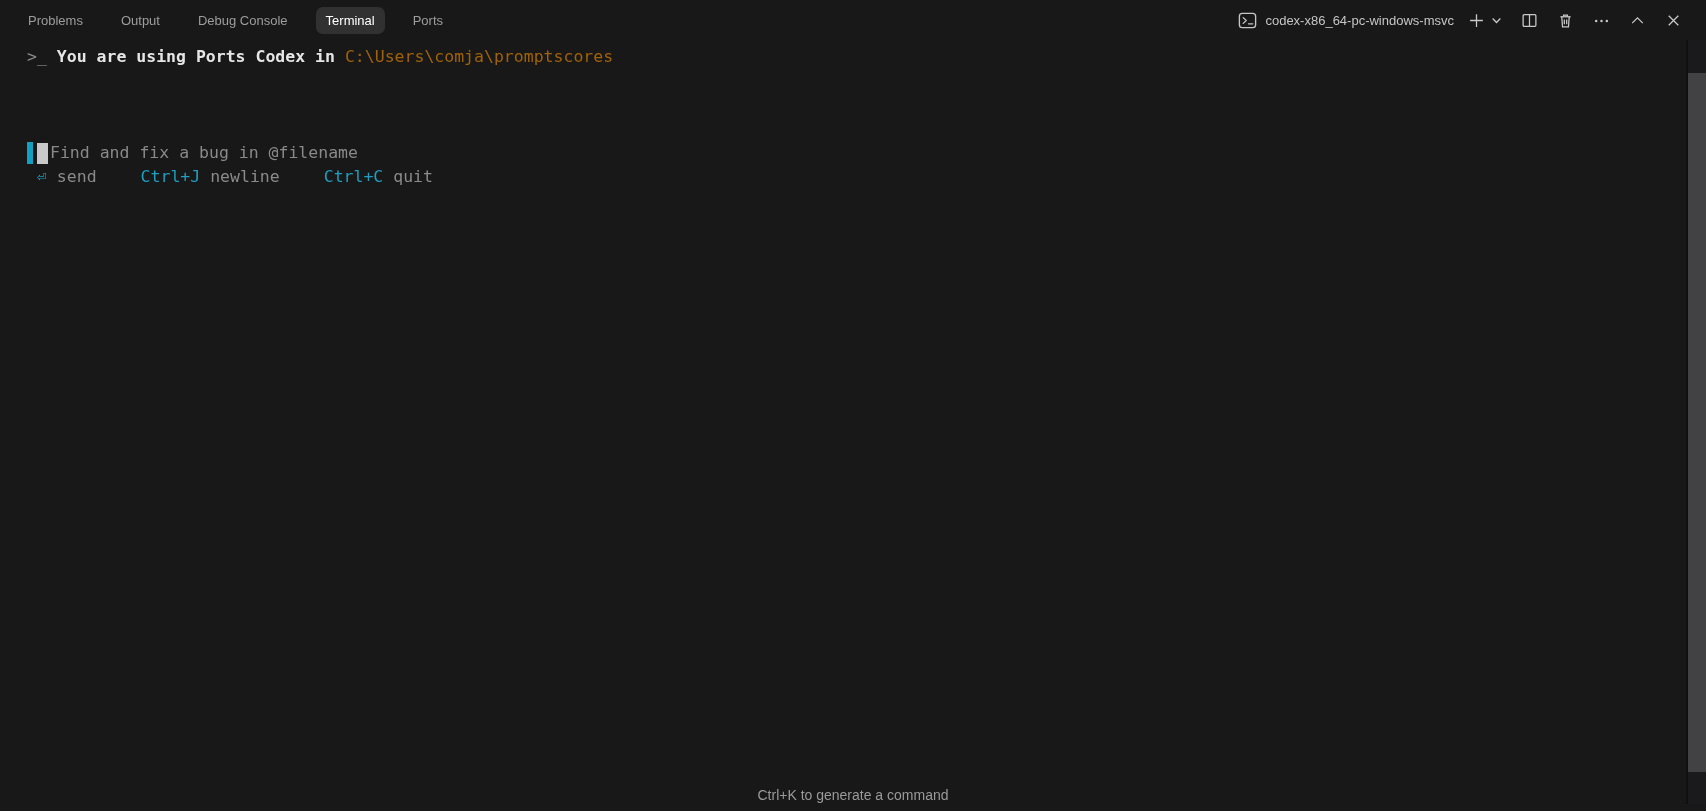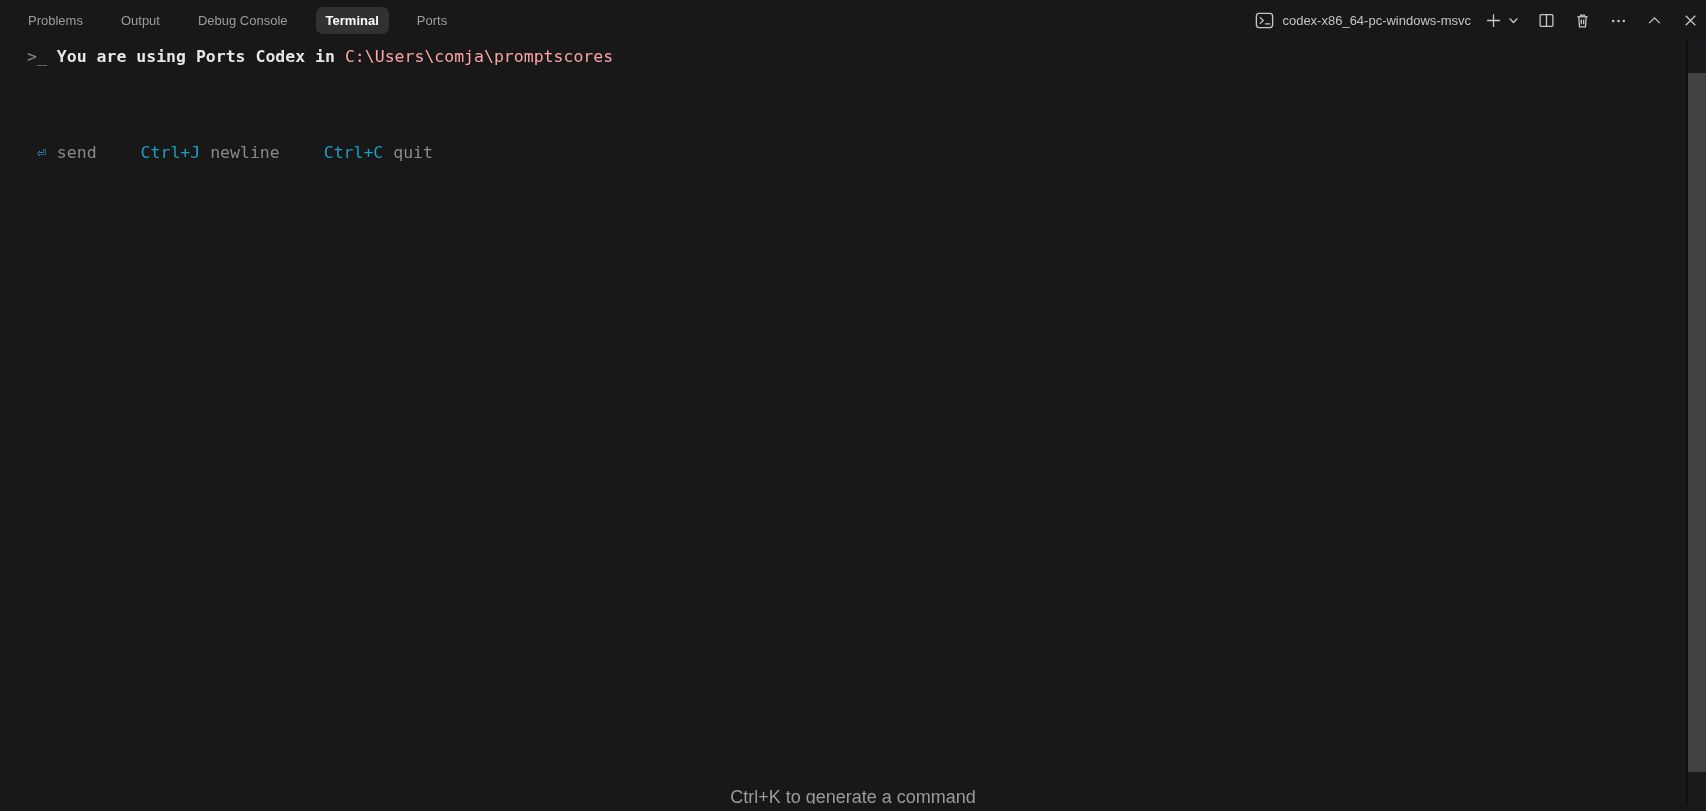--- a/index.html
+++ b/index.html
@@ -31,25 +31,25 @@
     font-size: 13px;
     color: #9d9d9d;
     padding: 6px 10px;
     border-radius: 7px;
     cursor: pointer;
     white-space: nowrap;
   }
   .tab.active {
     background: #313131;
     color: #ffffff;
-    font-weight: 700;
+    font-weight: 400;
   }
   .header-right {
     position: absolute;
-    right: 7px;
+    right: 24px;
     top: 0;
     height: 40px;
     display: flex;
     align-items: center;
   }
   .term-entry {
     display: flex;
     align-items: center;
     gap: 7px;
     margin-right: 14px;
@@ -85,21 +85,21 @@
     color: #949494;
     cursor: text;
   }
   .t-line {
     height: 24px;
     white-space: pre;
   }
   .t-line.indent { padding-left: 10px; }
   .welcome-prefix { color: #8a8a8a; }
   .welcome-bold { color: #e6e6e6; font-weight: 700; }
-  .welcome-path { color: #fca5a5; }
+  .welcome-path { color: #a16207; }
   .composer-line {
     height: 24px;
     display: flex;
     align-items: center;
   }
   .input-bar {
     width: 6px;
     height: 22px;
     background: #14a0c2;
     margin-right: 4px;
@@ -123,21 +123,21 @@
   .hint .key { color: #1d9fc2; }
   .hint .lbl { color: #8a8a8a; }
 
   
   .bottom-hint {
     position: absolute;
     top: 787px;
     left: 0;
     width: 100%;
     text-align: center;
-    font-size: 18px;
+    font-size: 14px;
     color: #9a9a9a;
     font-family: "Liberation Sans", sans-serif;
   }
 
   
   .scrollbar {
     position: absolute;
     right: 0;
     top: 40px;
     bottom: 0;
@@ -228,20 +228,25 @@
       </div>
     </div>
   </div>
 
   <div class="terminal-body">
     <div class="t-line"><span class="welcome-prefix">&gt;_ </span><span class="welcome-bold">You are using Ports Codex in </span><span class="welcome-path">C:\Users\comja\promptscores</span></div>
     <div class="t-line"></div>
     <div class="t-line"></div>
     <div class="t-line"></div>
 
+    <div class="composer-line">
+      <span class="input-bar"></span>
+      <span class="block-cursor"></span>
+      <span class="placeholder-text">Find and fix a bug in @filename</span>
+    </div>
 
     <div class="hints-line">
       <span class="hint"><span class="key">⏎</span><span class="lbl"> send</span></span>
       <span class="hint"><span class="key">Ctrl+J</span><span class="lbl"> newline</span></span>
       <span class="hint"><span class="key">Ctrl+C</span><span class="lbl"> quit</span></span>
     </div>
   </div>
 
   <div class="bottom-hint">Ctrl+K to generate a command</div>
 

